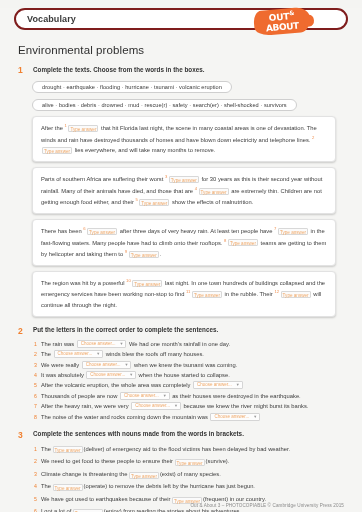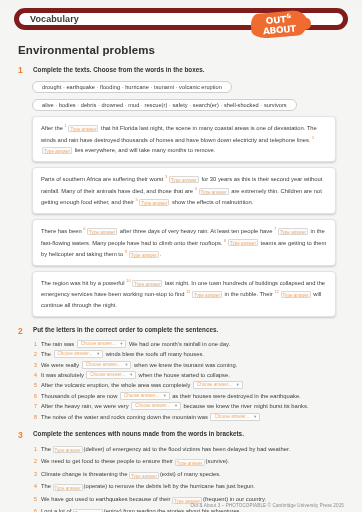--- a/index.html
+++ b/index.html
@@ -15,21 +15,21 @@
     background: #f5f5f3;
     padding: 0;
   }
 
   
   .header-bar {
     position: relative;
     margin: 8px 14px 0 14px;
     height: 22px;
     background: #ffffff;
-    border: 5px solid #7f1d1d;
+    border: 2px solid #7f1d1d;
     border-radius: 11px;
     display: flex;
     align-items: center;
     padding-left: 11px;
   }
   .header-title {
     font-size: 9px;
     font-weight: bold;
     color: #3a3a3a;
     letter-spacing: 0.1px;
@@ -69,21 +69,21 @@
     line-height: 1;
   }
   .logo-l1 { font-size: 9px; letter-spacing: -0.2px; }
   .logo-l2 { font-size: 9px; letter-spacing: -0.4px; margin-top: 1px; }
   .logo-amp { font-size: 6px; vertical-align: super; }
 
   .page-title {
     margin: 14px 0 0 18px;
     font-size: 11.5px;
     color: #2e2e2e;
-    font-weight: bold;
+    font-weight: normal;
     letter-spacing: 0.1px;
   }
 
   
   .ex { margin: 9px 14px 0 14px; position: relative; }
   .ex-head {
     display: flex;
     align-items: flex-start;
     gap: 6px;
     margin-left: 4px;

